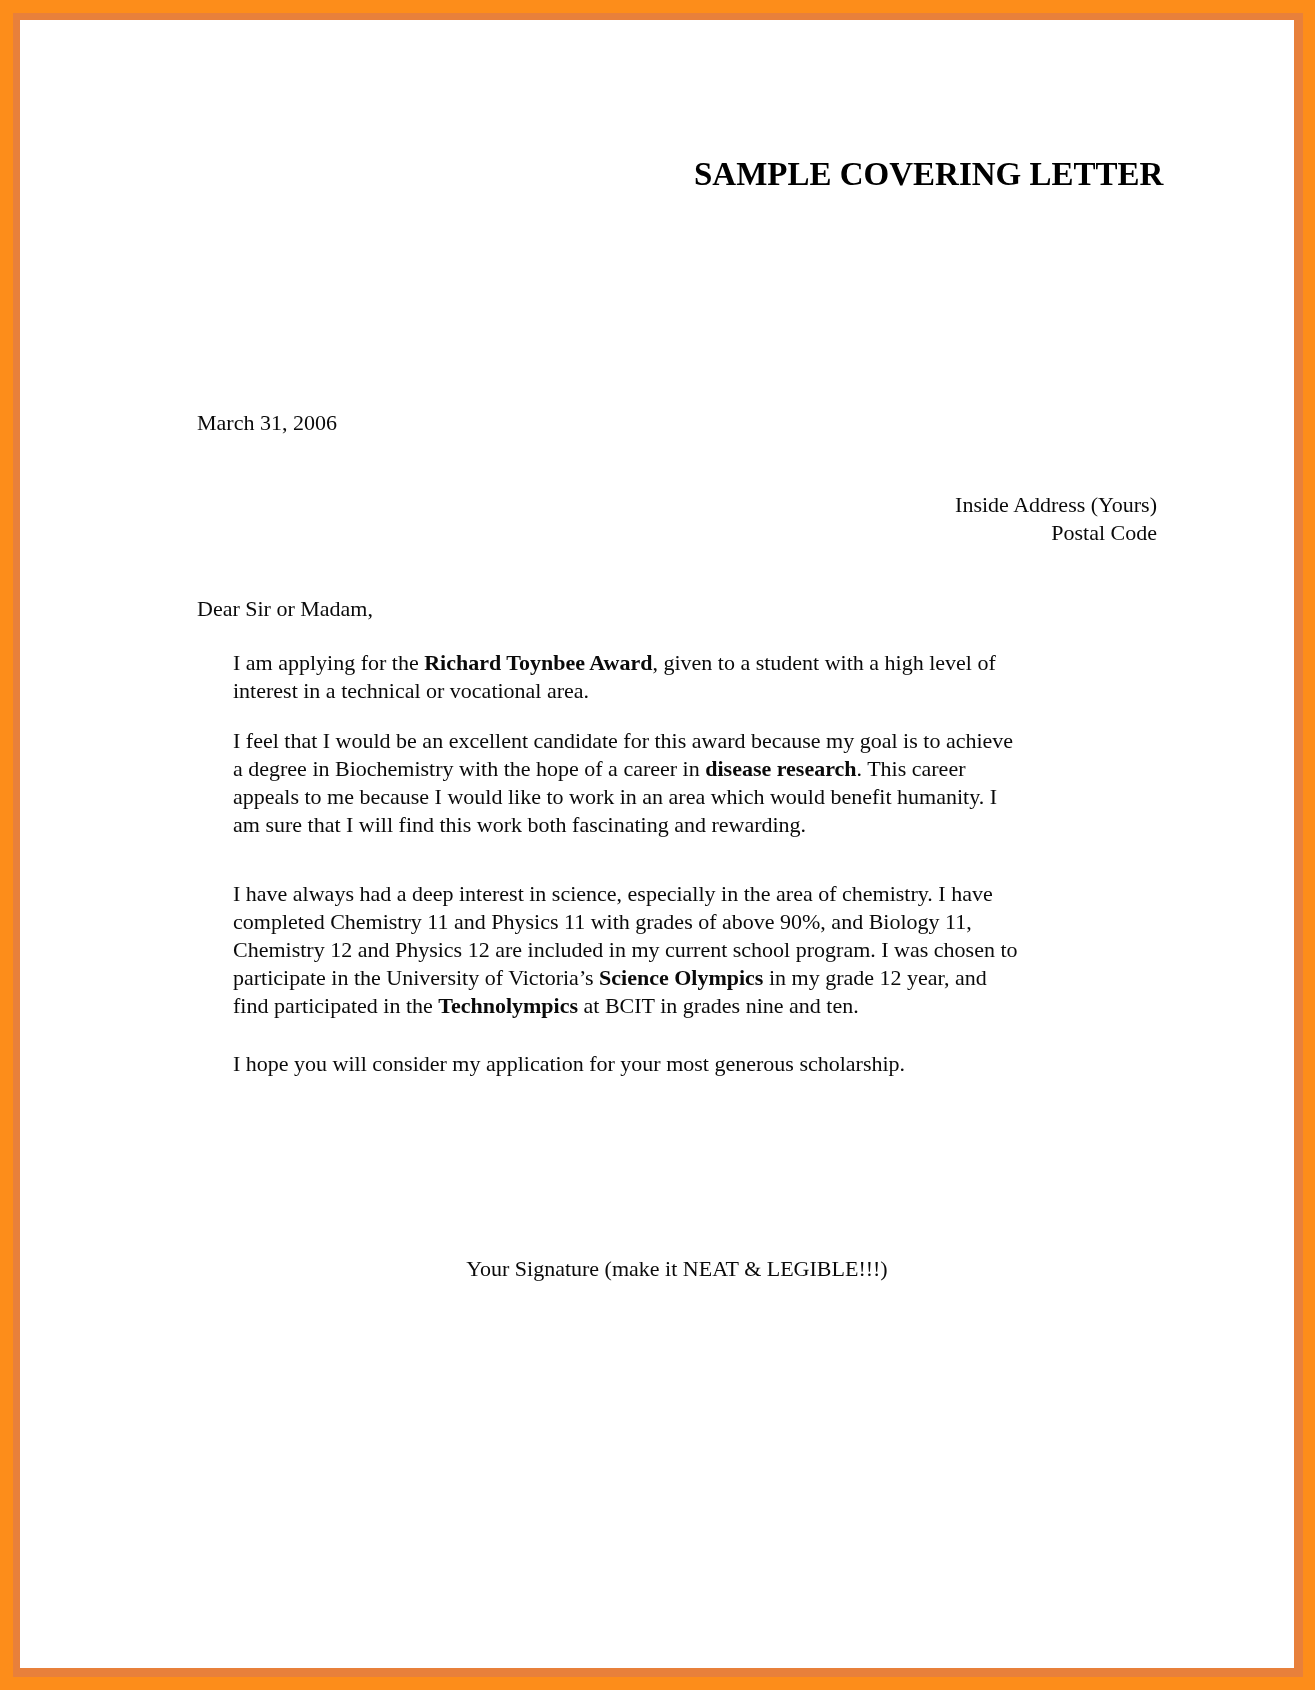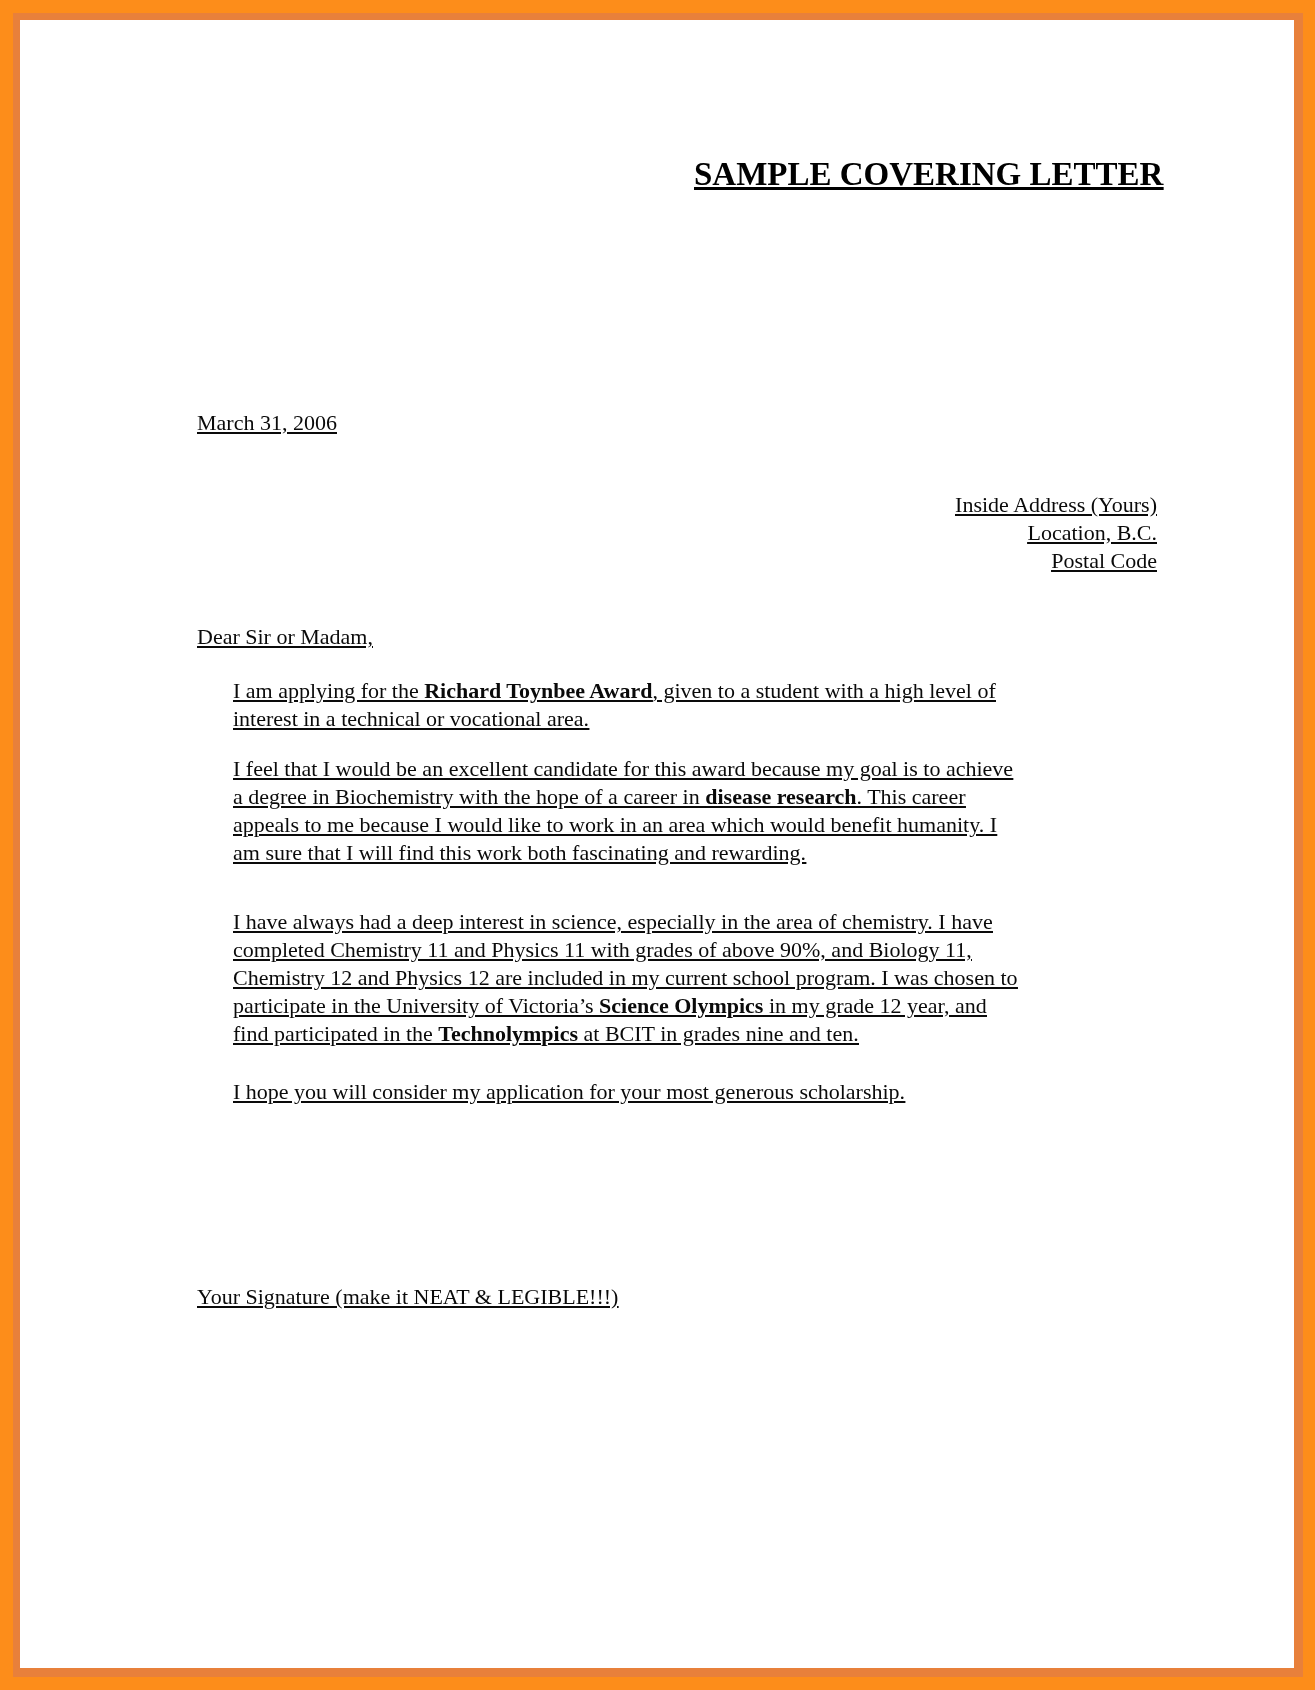--- a/index.html
+++ b/index.html
@@ -5,21 +5,21 @@
   html, body {
     margin: 0;
     padding: 0;
   }
   body {
     width: 1315px;
     height: 1690px;
     overflow: hidden;
     font-family: "Liberation Serif", "DejaVu Serif", serif;
   }
-  * { box-sizing: border-box; text-decoration: underline; }
+  * { box-sizing: border-box; }
 
   .border-outer {
     width: 1315px;
     height: 1690px;
     padding: 13px 12px 13px 13px;
   }
   .border-inner {
     width: 100%;
     height: 100%;
     padding: 7px 9px 9px 7px;
@@ -68,41 +68,41 @@
     white-space: nowrap;
     margin-left: 36px;
   }
   .address-block div { white-space: nowrap; text-align: right; }
   .closing {
     margin-top: 27px;
   }
   .signature-line {
     margin-top: 177px;
     white-space: nowrap;
+    text-align: center;
   }
   .name-block {
     margin-top: 29px;
   }
   b { font-weight: bold; }
 </style>
 </head>
 <body>
 
 <div class="border-outer" style="background: rgb(253, 141, 26);">
   <div class="border-inner" style="background: rgb(232, 128, 59);">
     <div class="page" style="background: rgb(255, 255, 255);">
       <div class="content">
 
         <div class="doc-title">SAMPLE COVERING LETTER</div>
 
         <div class="date-line">March 31, 2006</div>
 
         <div class="address-block" id="address-block">
             <div>Inside Address (Yours)</div>
-            <div>Location, B.C.</div>
             <div>Postal Code</div>
           </div>
 
         <div class="salutation">Dear Sir or Madam,</div>
 
         <div id="letter-body">
             <p>
               <span class="line"><span>I am applying for the </span><b>Richard Toynbee Award</b><span>, given to a student with a high level of</span></span>
               <span class="line"><span>interest in a technical or vocational area.</span></span>
             </p>

